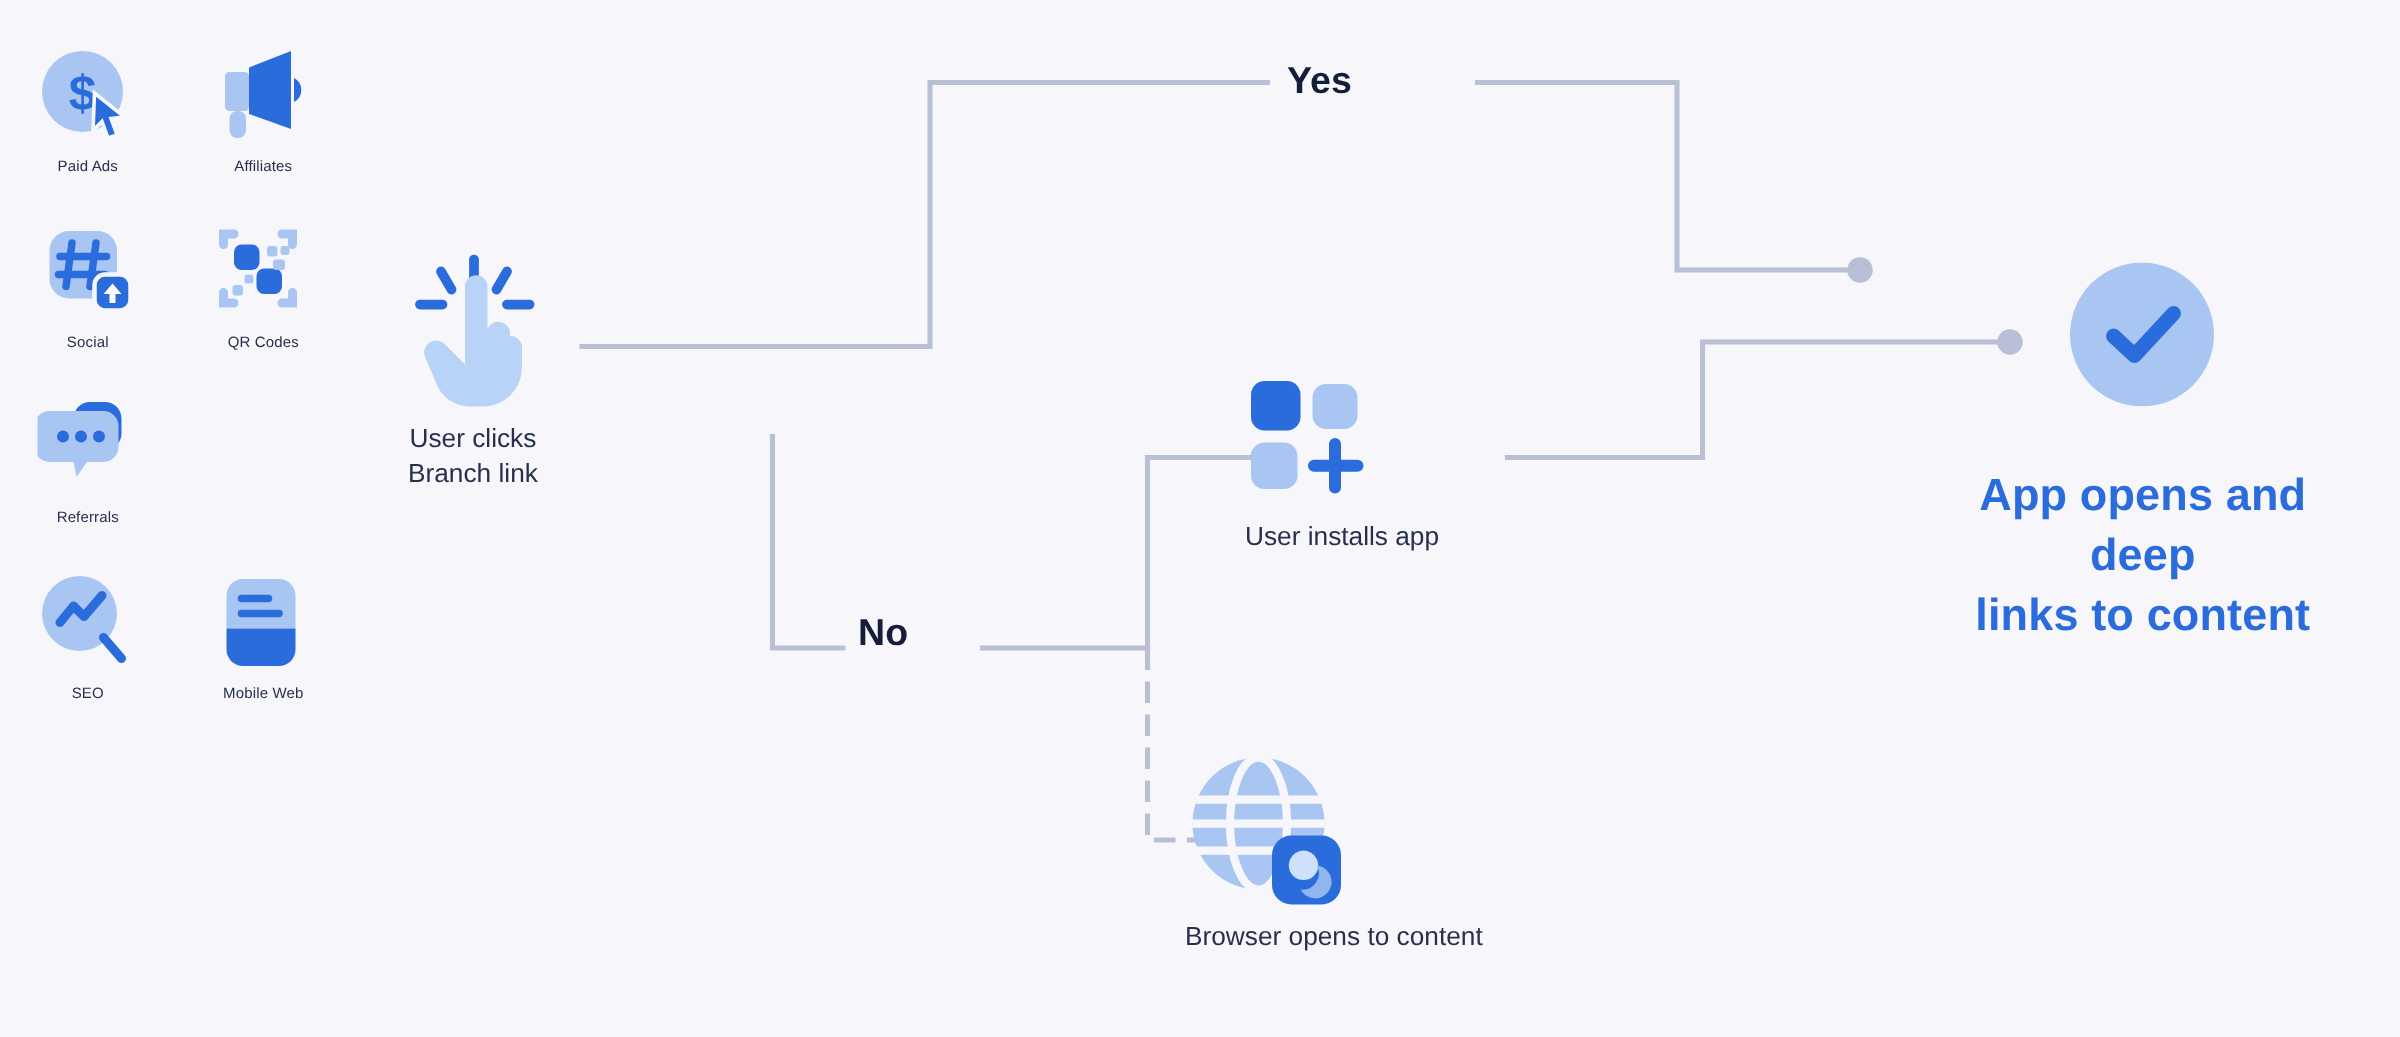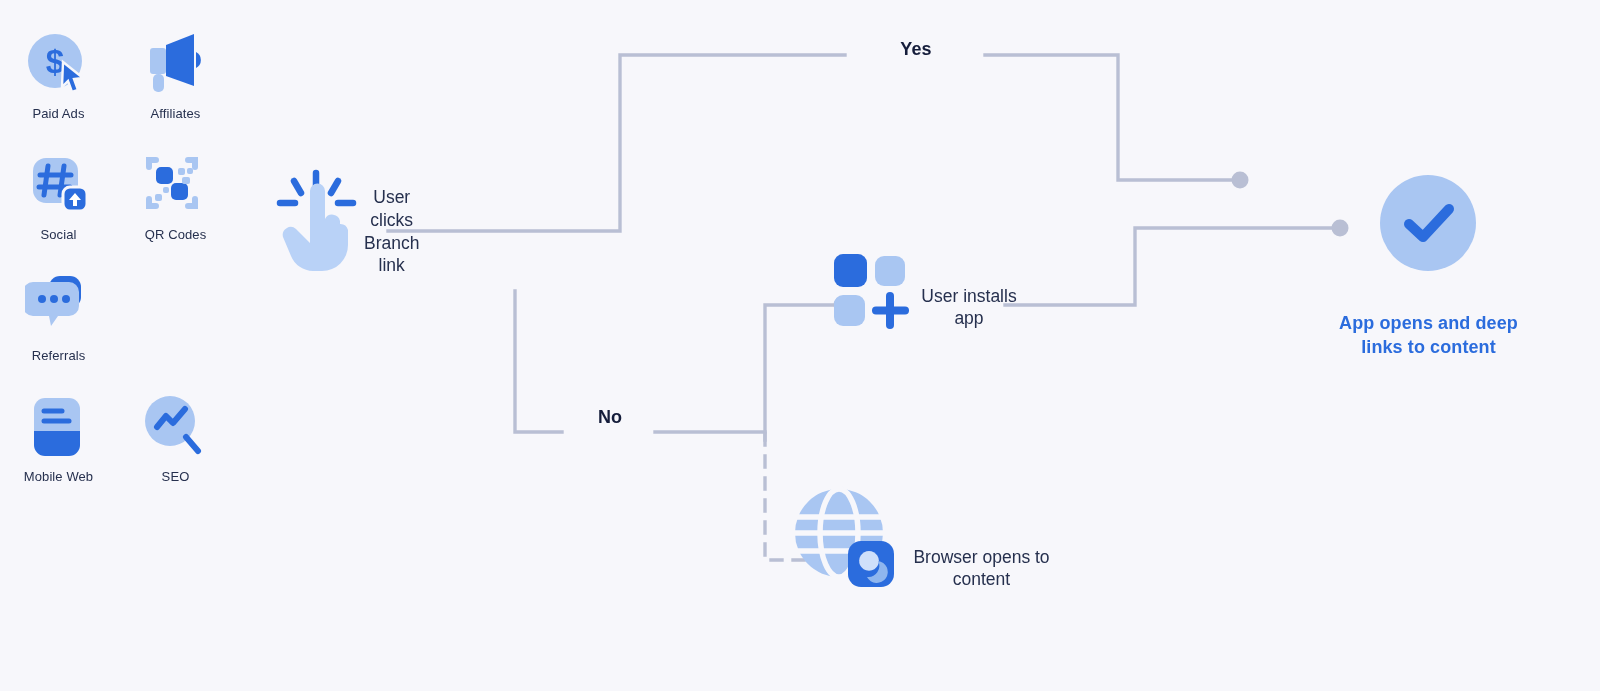--- a/index.html
+++ b/index.html
@@ -17,41 +17,41 @@
   #channels { position: absolute; left: 0; top: 28px; width: 250px; }
   .ch-row { display: flex; }
   .ch-cell {
     width: 117px;
     display: flex; flex-direction: column;
     align-items: center; justify-content: flex-start;
   }
   .ch-icon { width: 68px; height: 72px; position: relative; }
   .ch-label {
     margin-top: 6px;
-    font-size: 13px; color: #26304e;
+    font-size: 10px; color: #26304e;
     letter-spacing: .1px; white-space: nowrap;
   }
   .ch-spacer { height: 28px; }
 
   
-  .node { position: absolute; display: flex; flex-direction: row; align-items: flex-end; }
+  .node { position: absolute; display: flex; flex-direction: column; align-items: flex-start; }
   .node-icon { position: relative; }
   .node-label {
     font-size: 17.5px; color: #26304e; text-align: center;
     line-height: 1.3; white-space: pre-line;
   }
 
   
   .flow-bold {
-    position: absolute; font-size: 18px; font-weight: bold;
-    color: #151d3b; text-align: center; line-height: 1.32;
+    position: absolute; font-size: 25px; font-weight: bold;
+    color: #151d3b; line-height: 1.32;
     white-space: pre-line; letter-spacing: .1px;
   }
   .outcome {
-    position: absolute; font-size: 18px; font-weight: bold;
+    position: absolute; font-size: 30px; font-weight: bold;
     color: #2b6cdd; text-align: center; line-height: 1.34;
     white-space: pre-line; letter-spacing: .1px;
   }
 
   svg { display: block; }
   #wires { position: absolute; left: 0; top: 0; }
 </style>
 </head>
 <body>
 
@@ -167,40 +167,40 @@
         </div>
         <div class="ch-label">Referrals</div>
       </div>
     </div>
     <div class="ch-spacer"></div>
 
     <div class="ch-row">
       <div class="ch-cell">
         <div class="ch-icon">
           <svg width="68" height="72" viewBox="0 0 68 72">
+            <circle cx="28" cy="30" r="25" fill="#a9c6f2"></circle>
+            <path d="M15 36 L24 25 L31 32 L43 18" fill="none" stroke="#2b6cdd" stroke-width="6" stroke-linecap="round" stroke-linejoin="round"></path>
+            <path d="M44 46 L56 60" stroke="#2b6cdd" stroke-width="6" stroke-linecap="round"></path>
+          </svg>
+        </div>
+        <div class="ch-label">SEO</div>
+      </div>
+
+      <div class="ch-cell">
+        <div class="ch-icon">
+          <svg width="68" height="72" viewBox="0 0 68 72">
             <path d="M9 18 a11 11 0 0 1 11 -11 h24 a11 11 0 0 1 11 11 v22 h-46 z" fill="#a9c6f2"></path>
             <path d="M9 40 h46 v14 a11 11 0 0 1 -11 11 h-24 a11 11 0 0 1 -11 -11 z" fill="#2b6cdd"></path>
             <g stroke="#2b6cdd" stroke-width="5" stroke-linecap="round">
               <path d="M19 20 L37 20"></path>
                 <path d="M19 30 L44 30"></path>
             </g>
           </svg>
         </div>
         <div class="ch-label">Mobile Web</div>
-      </div>
-
-      <div class="ch-cell">
-        <div class="ch-icon">
-          <svg width="68" height="72" viewBox="0 0 68 72">
-            <circle cx="28" cy="30" r="25" fill="#a9c6f2"></circle>
-            <path d="M15 36 L24 25 L31 32 L43 18" fill="none" stroke="#2b6cdd" stroke-width="6" stroke-linecap="round" stroke-linejoin="round"></path>
-            <path d="M44 46 L56 60" stroke="#2b6cdd" stroke-width="6" stroke-linecap="round"></path>
-          </svg>
-        </div>
-        <div class="ch-label">SEO</div>
       </div>
     </div>
 
   </div>
 
   <div class="node" style="left:272px; top:165px; width:134px;">
     <div class="node-icon">
       <svg width="92" height="112" viewBox="0 0 92 112">
         <g stroke="#2b6cdd" stroke-width="6.5" stroke-linecap="round">
           <path d="M44 8 L44 22"></path>
@@ -231,21 +231,21 @@
         <rect x="4" y="45" width="31" height="31" rx="9" fill="#a9c6f2"></rect>
         <g stroke="#2b6cdd" stroke-width="8" stroke-linecap="round">
           <path d="M60 46 L60 75"></path>
             <path d="M46 60.5 L75 60.5"></path>
         </g>
       </svg>
     </div>
     <div class="node-label" style="margin-top:16px;">User installs app</div>
   </div>
 
-  <div class="node" style="left:790px; top:479px; width:275px;">
+  <div class="node" style="left:790px; top:495px; width:275px;">
     <div class="node-icon">
       <svg width="108" height="112" viewBox="0 0 108 112">
         <g>
           <circle cx="49" cy="54" r="44" fill="#a9c6f2"></circle>
           <g fill="none" stroke="#f7f7fb" stroke-width="5.5">
             <ellipse cx="49" cy="54" rx="19" ry="44"></ellipse>
             <path d="M7 38 L91 38"></path>
               <path d="M5 54 L93 54"></path>
               <path d="M7 72 L91 72"></path>
           </g>

